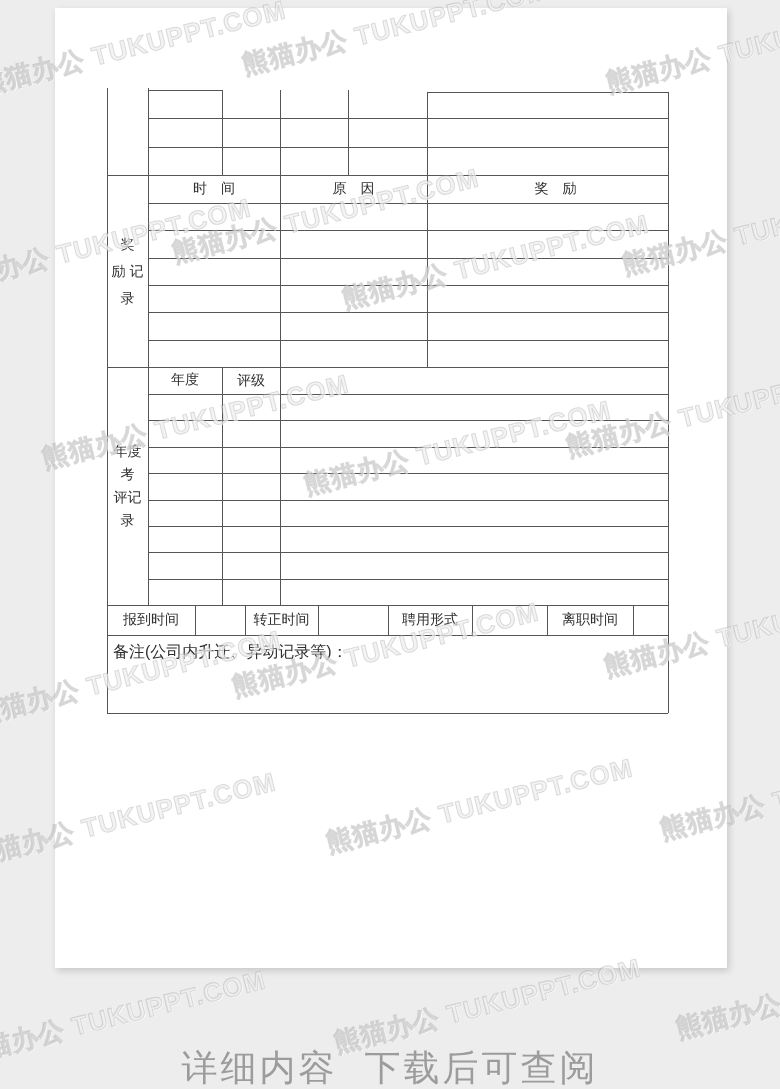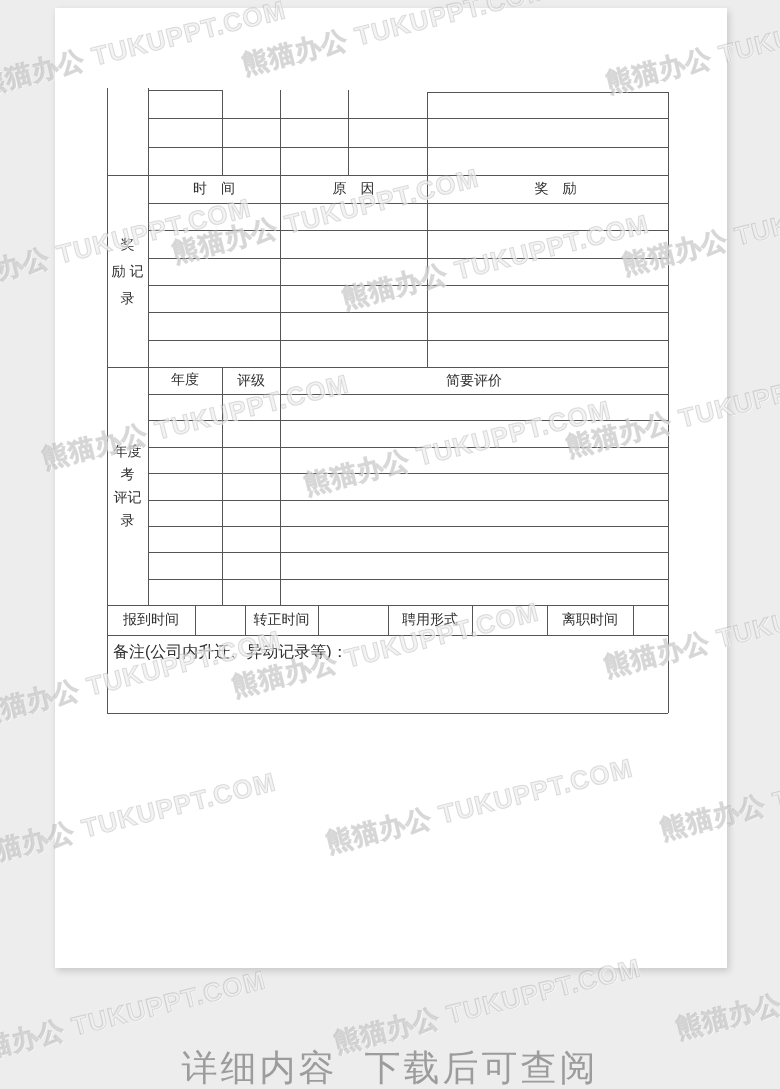--- a/index.html
+++ b/index.html
@@ -132,21 +132,20 @@
 励 记
 录</div>
     <div class="cell hdr" style="left:225px;top:167px;width:147px;height:28px;">原 因</div>
     <div class="cell hdr" style="left:93px;top:167px;width:132px;height:28px;">时 间</div>
     <div class="cell hdr" style="left:380px;top:167px;width:241px;height:28px;">奖 励</div>
 
     <div class="rowlabel" style="left:52px;top:359px;width:41px;height:238px;line-height:23px;">年度考
 评记录</div>
     <div class="cell" style="left:93px;top:359px;width:74px;height:27px;font-family:Liberation Mono, monospace;">年度</div>
     <div class="cell" style="left:167px;top:359px;width:58px;height:27px;">评级</div>
-    <div class="cell" style="left:225px;top:359px;width:388px;height:27px;">简要评价</div>
 
     <div class="cell" style="left:52px;top:597px;width:88px;height:30px;">报到时间</div>
     <div class="cell" style="left:190px;top:597px;width:73px;height:30px;">转正时间</div>
     <div class="cell" style="left:333px;top:597px;width:84px;height:30px;">聘用形式</div>
     <div class="cell" style="left:492px;top:597px;width:86px;height:30px;">离职时间</div>
 
     <div class="remarks" style="left:58px;top:634px;width:545px;">备注(公司内升迁、异动记录等)：</div>
   </div>
 
   <div>

